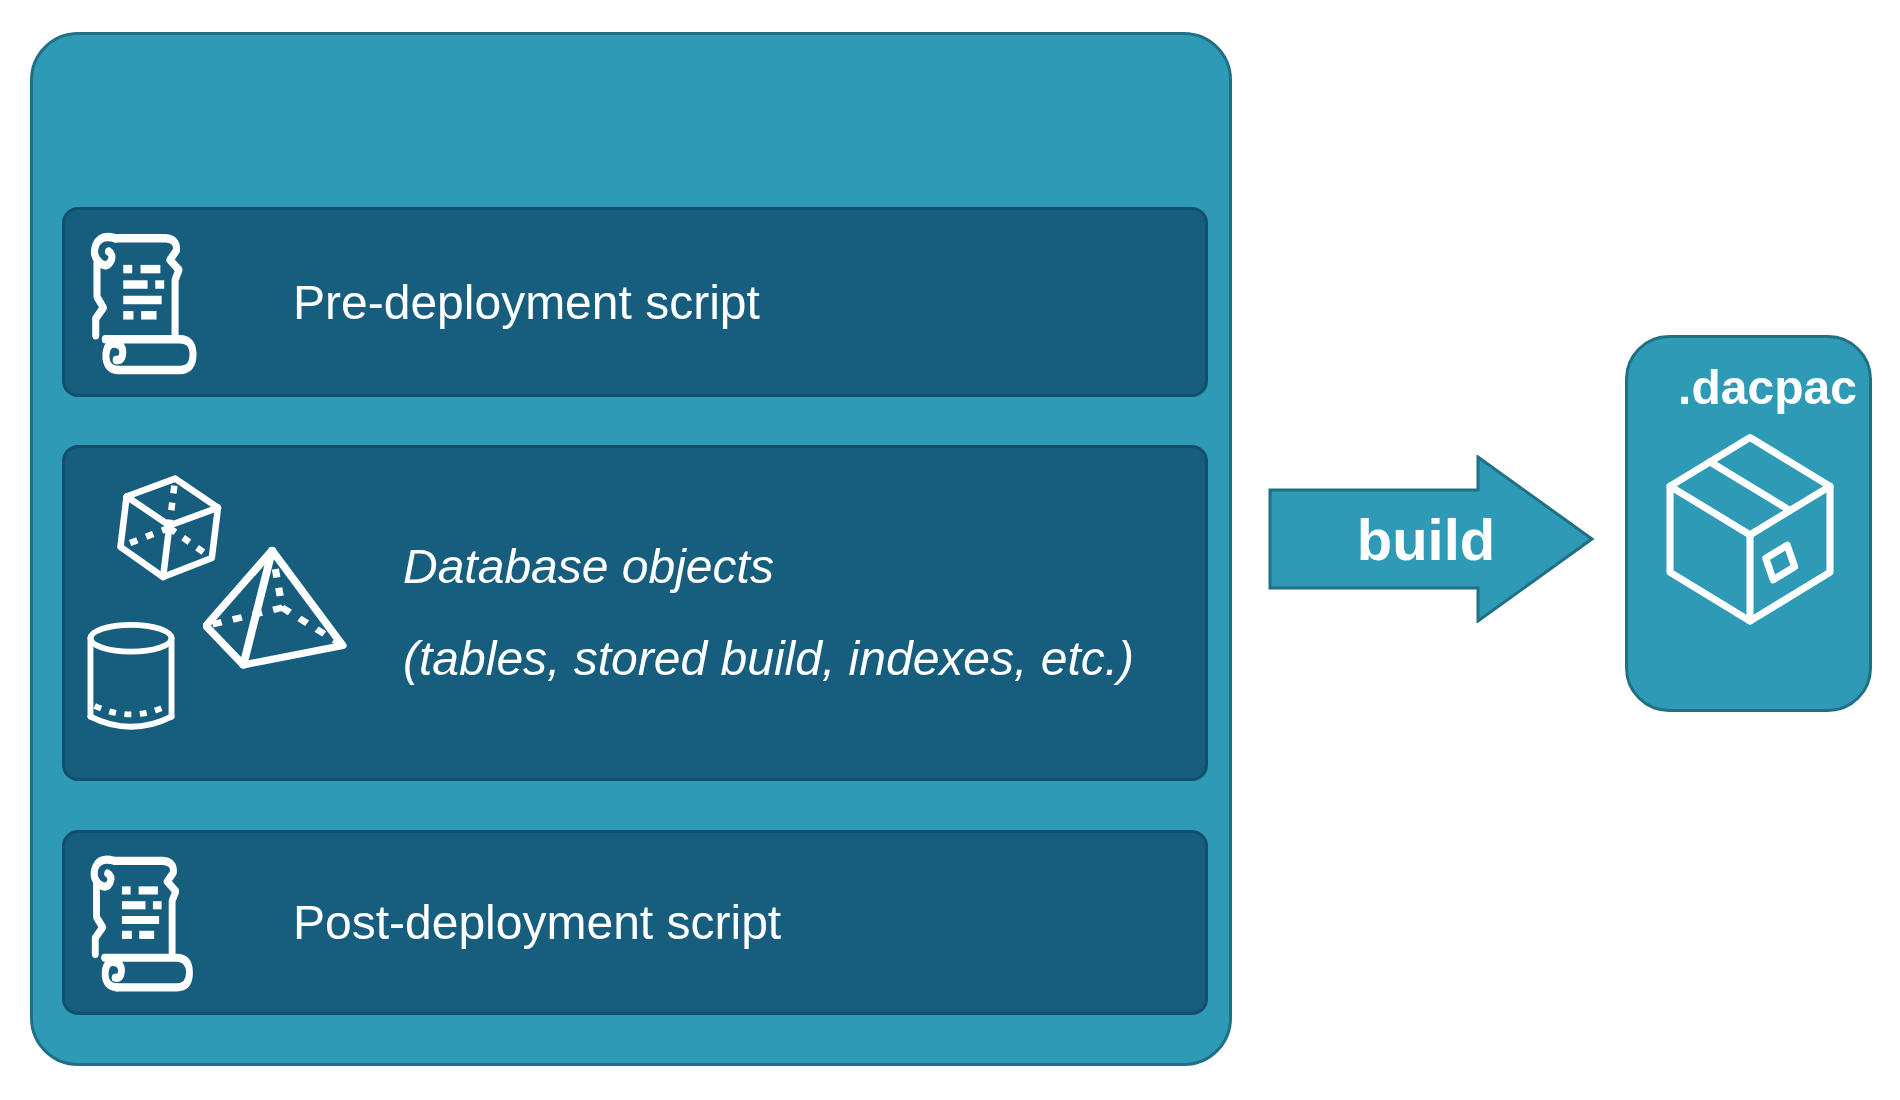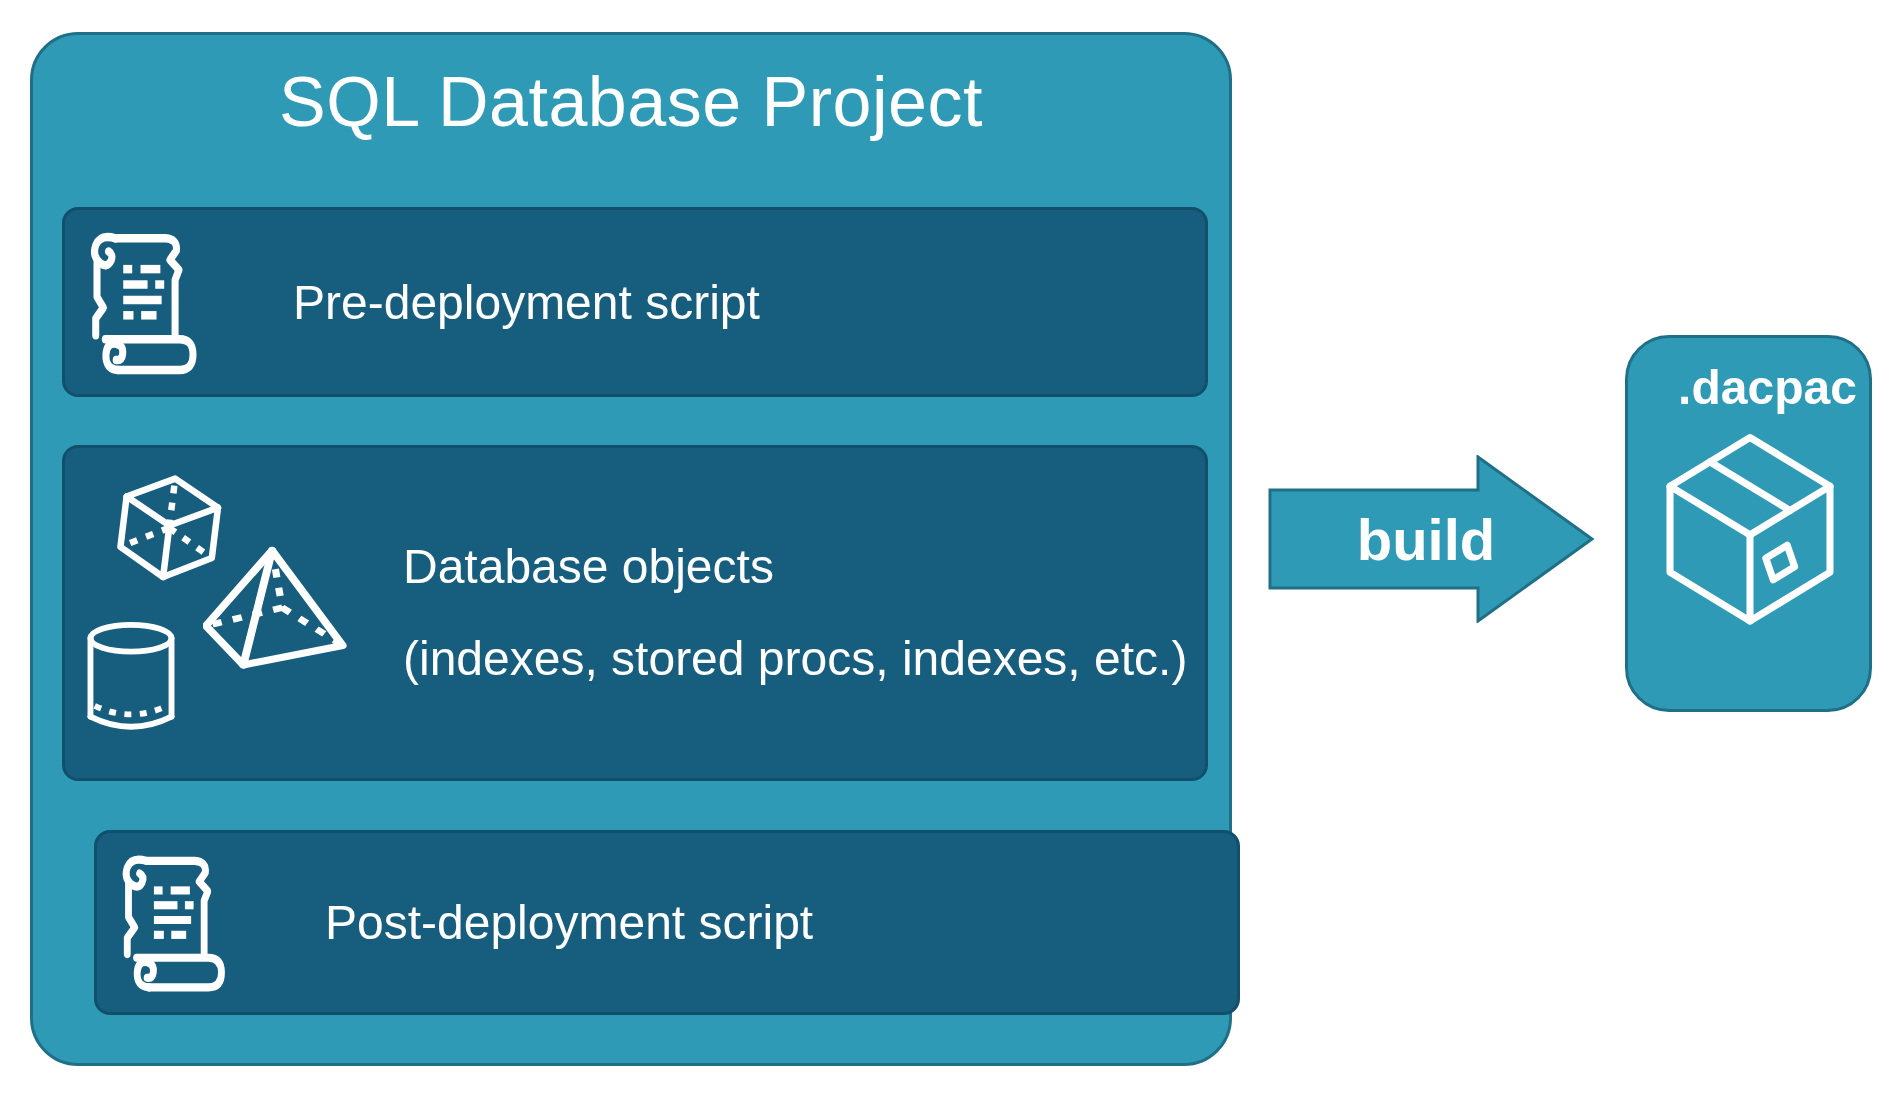--- a/index.html
+++ b/index.html
@@ -31,22 +31,22 @@
     letter-spacing:0.5px;
   }
   
   .inner-box{
     position:absolute;left:29px;width:1146px;
     background:var(--inner-fill);
     border:3px solid var(--inner-border);
     border-radius:16px;
   }
   .box-pre {top:172px;height:190px;}
-  .box-obj {top:410px;height:336px;}
-  .box-post{top:795px;height:185px;margin-left:32px;}
+  .box-obj {top:410px;height:336px;font-style:italic;}
+  .box-post{top:795px;height:185px;}
   .box-label{
     position:absolute;left:228px;top:0;height:100%;
     display:flex;align-items:center;
     color:var(--text);font-size:48px;font-weight:400;
     white-space:nowrap;
   }
   .box-label-multi{
     position:absolute;left:338px;top:0;height:100%;
     display:flex;flex-direction:column;justify-content:center;
     color:var(--text);font-size:48px;font-weight:400;
@@ -89,21 +89,20 @@
   }
   .package-pos{left:29px;top:92px;width:186px;height:206px;}
   .package-pos .stroke{stroke-width:3.8;}
 </style>
 </head>
 <body>
 
 <div class="stage">
 
   <div class="project">
-    <div class="project-title">SQL Database Project</div>
 
     <div class="inner-box box-pre">
       <span class="icon scroll-1">
         <svg viewBox="0 0 100 100" preserveAspectRatio="none">
           <g class="stroke">
             <path d="M27 8 Q15 5 11.5 12.5 Q8.5 19.5 15 24 Q20.5 27.5 23.5 22.5 Q25.5 18.5 21.5 16.5"></path>
             <path d="M27 8 L66 8 Q75.5 8.5 74.5 16 L69.5 22 L76.5 28.5 L73.5 35 L73.5 71"></path>
             <path d="M12.5 24 L12.5 46 L17.5 53 L11.5 60 L11.5 71"></path>
             <path d="M19 73.5 L77 73.5 Q87.5 73.5 87.5 83.5 Q87.5 93.5 77 93.5 L29 93.5"></path>
             <path d="M29 93.5 Q19 93 19.5 83.5 Q20 75.5 27.5 76.5 Q33.5 77.5 32.5 83.5 Q31.8 87.5 27.5 87"></path>
@@ -156,21 +155,21 @@
             <ellipse cx="45" cy="17" rx="38" ry="12.5"></ellipse>
             <path d="M7 17 V90"></path>
             <path d="M83 17 V90"></path>
             <path d="M7 90 Q45 109 83 90"></path>
             <path class="dash" d="M11 80 Q45 96 79 80" stroke-width="5.5"></path>
           </g>
         </svg>
       </span>
       <div class="box-label-multi">
         <div>Database objects</div>
-        <div>(indexes, stored procs, indexes, etc.)</div>
+        <div>(tables, stored build, indexes, etc.)</div>
       </div>
     </div>
 
     <div class="inner-box box-post">
       <span class="icon scroll-3">
         <svg viewBox="0 0 100 100" preserveAspectRatio="none">
           <g class="stroke">
             <path d="M27 8 Q15 5 11.5 12.5 Q8.5 19.5 15 24 Q20.5 27.5 23.5 22.5 Q25.5 18.5 21.5 16.5"></path>
             <path d="M27 8 L66 8 Q75.5 8.5 74.5 16 L69.5 22 L76.5 28.5 L73.5 35 L73.5 71"></path>
             <path d="M12.5 24 L12.5 46 L17.5 53 L11.5 60 L11.5 71"></path>

